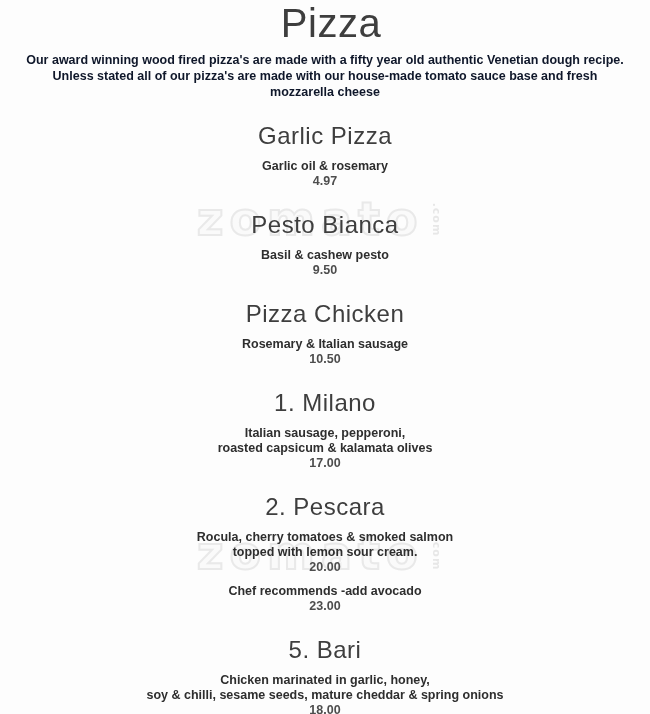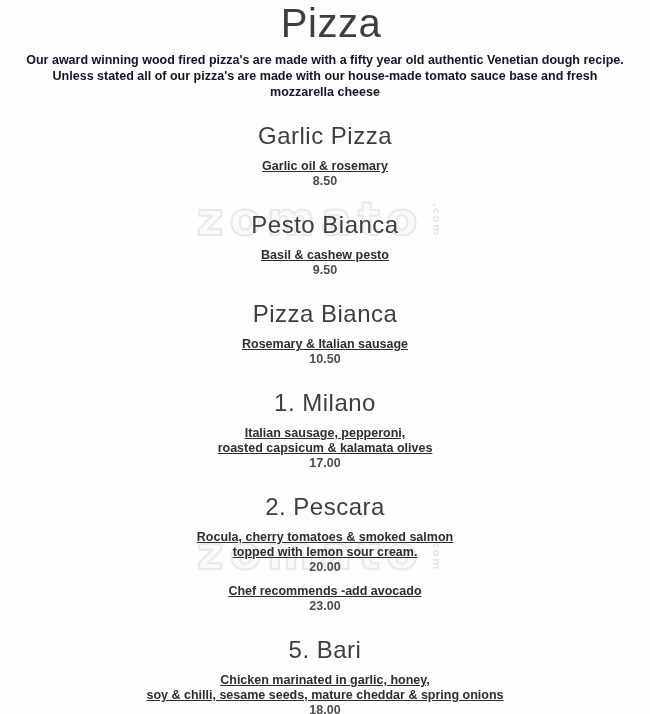--- a/index.html
+++ b/index.html
@@ -81,21 +81,20 @@
     letter-spacing: 0.5px;
   }
 
   .item-desc {
     font-size: 12.5px;
     font-weight: 700;
     line-height: 15px;
     margin: 11px 0 0;
     color: #2e2e2e;
     white-space: pre-line;
-    text-decoration: underline;
   }
 
   .item-price {
     font-size: 12.5px;
     font-weight: 700;
     line-height: 15px;
     margin: 0;
     color: #4d4d4d;
   }
 
@@ -119,31 +118,31 @@
     <h1 class="page-title">Pizza</h1>
     <p class="intro">Our award winning wood fired pizza's are made with a fifty year old authentic Venetian dough recipe.
 Unless stated all of our pizza's are made with our house-made tomato sauce base and fresh mozzarella cheese</p>
   </header>
 
   <main>
 
     <section class="menu-item">
       <h2 class="item-name">Garlic Pizza</h2>
       <p class="item-desc">Garlic oil &amp; rosemary</p>
-      <p class="item-price">8.50</p>
+      <p class="item-price">4.97</p>
     </section>
 
     <section class="menu-item">
       <h2 class="item-name">Pesto Bianca</h2>
       <p class="item-desc">Basil &amp; cashew pesto</p>
       <p class="item-price">9.50</p>
     </section>
 
     <section class="menu-item">
-      <h2 class="item-name">Pizza Bianca</h2>
+      <h2 class="item-name">Pizza Chicken</h2>
       <p class="item-desc">Rosemary &amp; Italian sausage</p>
       <p class="item-price">10.50</p>
     </section>
 
     <section class="menu-item">
       <h2 class="item-name">1. Milano</h2>
       <p class="item-desc">Italian sausage, pepperoni,
 roasted capsicum &amp; kalamata olives</p>
       <p class="item-price">17.00</p>
     </section>

